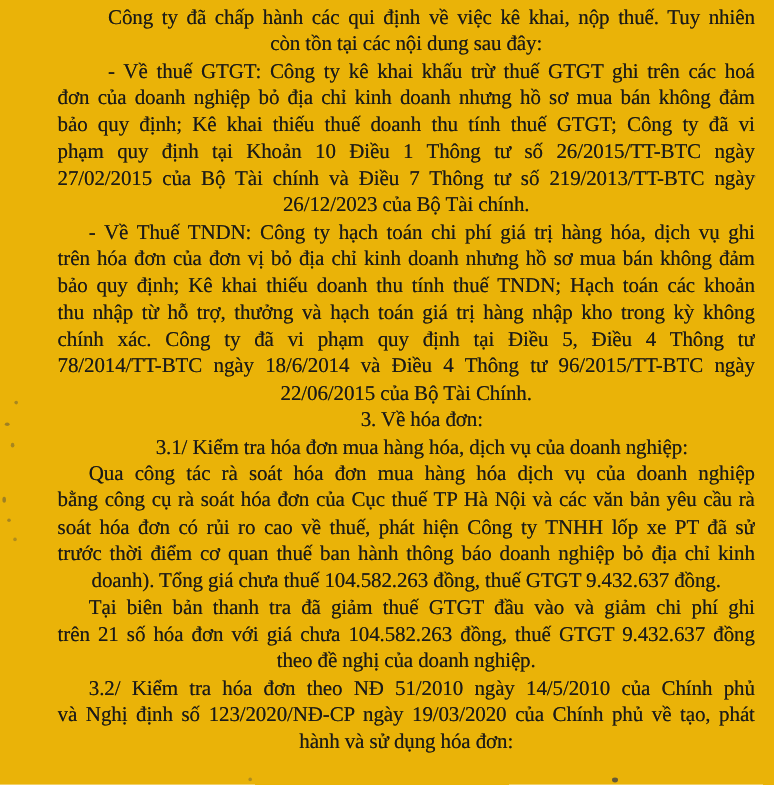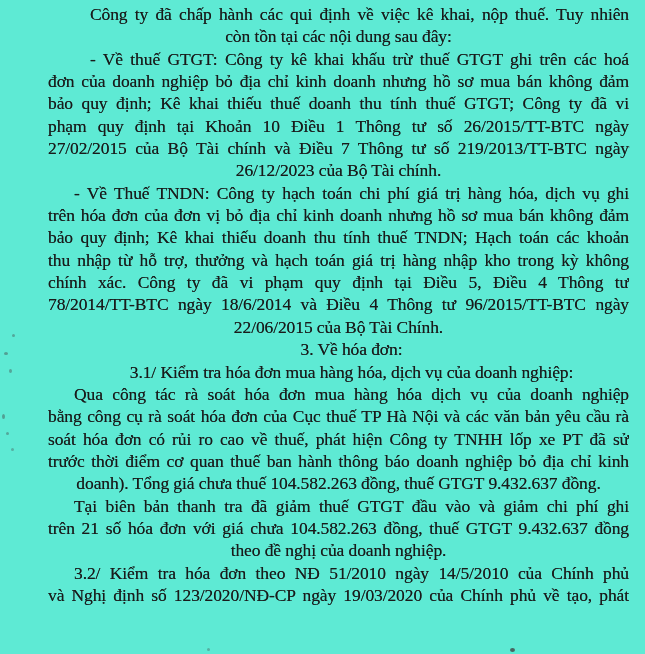--- a/index.html
+++ b/index.html
@@ -43,21 +43,21 @@
   .para.indent-medium > .line.first { text-indent: 26px; }
   .speck {
     position: absolute;
     background: #444;
     border-radius: 50%;
   }
 </style>
 </head>
 <body>
 
-<div class="page" id="page" style="background: #5eead4;">
+<div class="page" id="page" style="background: #eab308;">
   <div class="doc" id="doc-body" style="color: rgb(26, 26, 26);">
       <div class="para indent-large">
         <div class="line first">Công ty đã chấp hành các qui định về việc kê khai, nộp thuế. Tuy nhiên</div>
         <div class="line last">còn tồn tại các nội dung sau đây:</div>
       </div>
       <div class="para indent-large">
         <div class="line first">- Về thuế GTGT: Công ty kê khai khấu trừ thuế GTGT ghi trên các hoá</div>
         <div class="line">đơn của doanh nghiệp bỏ địa chỉ kinh doanh nhưng hồ sơ mua bán không đảm</div>
         <div class="line">bảo quy định; Kê khai thiếu thuế doanh thu tính thuế GTGT; Công ty đã vi</div>
         <div class="line">phạm quy định tại Khoản 10 Điều 1 Thông tư số 26/2015/TT-BTC ngày</div>
@@ -87,20 +87,21 @@
         <div class="line last">doanh). Tổng giá chưa thuế 104.582.263 đồng, thuế GTGT 9.432.637 đồng.</div>
       </div>
       <div class="para indent-medium">
         <div class="line first">Tại biên bản thanh tra đã giảm thuế GTGT đầu vào và giảm chi phí ghi</div>
         <div class="line">trên 21 số hóa đơn với giá chưa 104.582.263 đồng, thuế GTGT 9.432.637 đồng</div>
         <div class="line last">theo đề nghị của doanh nghiệp.</div>
       </div>
       <div class="para indent-medium">
         <div class="line first">3.2/ Kiểm tra hóa đơn theo NĐ 51/2010 ngày 14/5/2010 của Chính phủ</div>
         <div class="line">và Nghị định số 123/2020/NĐ-CP ngày 19/03/2020 của Chính phủ về tạo, phát</div>
+        <div class="line last">hành và sử dụng hóa đơn:</div>
       </div>
     </div>
 <div class="speck" style="left: 12px; top: 334px; width: 3px; height: 3px; opacity: 0.4;"></div>
     <div class="speck" style="left: 4px; top: 352px; width: 4px; height: 3px; opacity: 0.45;"></div>
     <div class="speck" style="left: 9px; top: 369px; width: 3px; height: 4px; opacity: 0.4;"></div>
     <div class="speck" style="left: 2px; top: 414px; width: 3px; height: 5px; opacity: 0.45;"></div>
     <div class="speck" style="left: 6px; top: 432px; width: 3px; height: 3px; opacity: 0.4;"></div>
     <div class="speck" style="left: 11px; top: 448px; width: 3px; height: 3px; opacity: 0.35;"></div>
     <div class="speck" style="left: 627px; top: 146px; width: 3px; height: 2px; opacity: 0.3;"></div>
     <div class="speck" style="left: 207px; top: 648px; width: 3px; height: 3px; opacity: 0.35;"></div>

